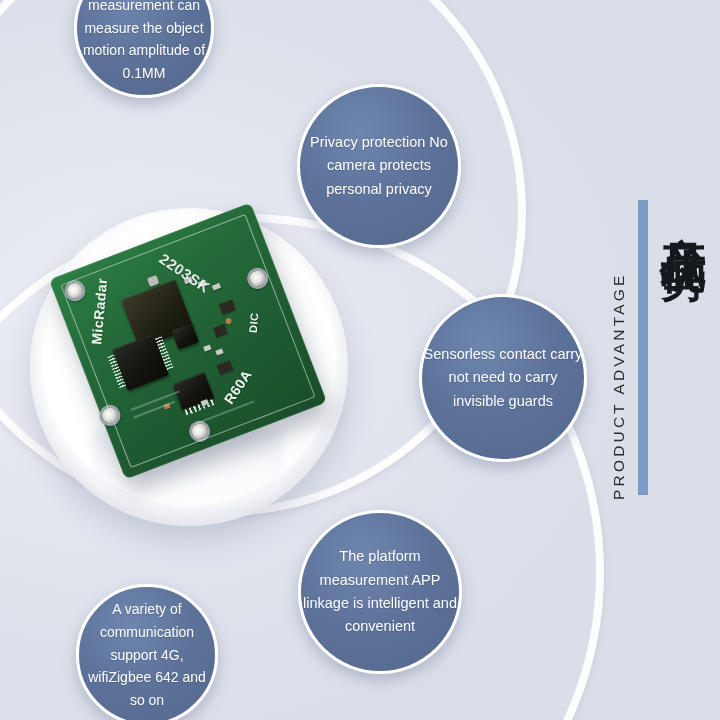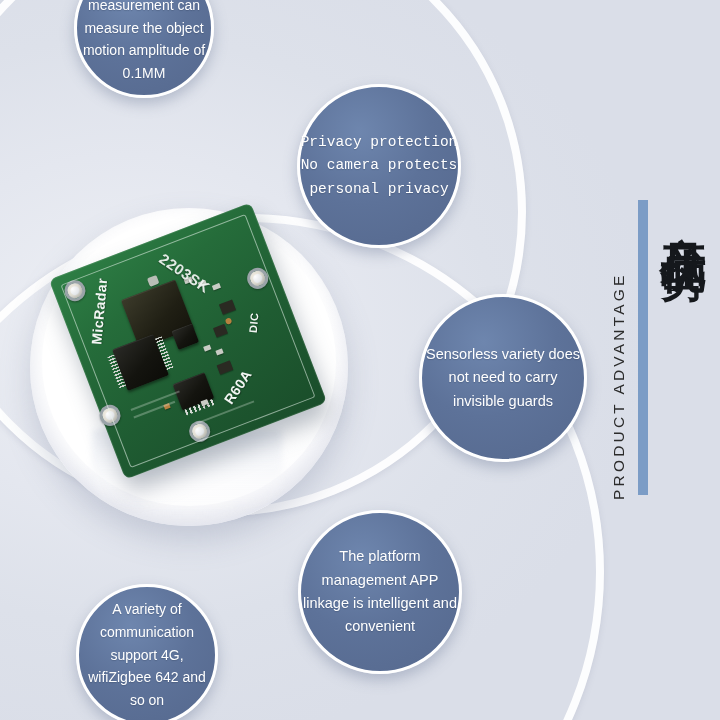--- a/index.html
+++ b/index.html
@@ -106,21 +106,21 @@
     color:#ffffff;
     display:flex;align-items:center;justify-content:center;
     text-align:center;box-sizing:border-box;
   }
   .bubble span{
     display:block;width:132%;
     line-height:1.62;font-size:14.5px;font-weight:400;
     text-shadow:0 1px 1px rgba(40,55,80,.28);
   }
   #bubble-1{left:74px;top:-42px;width:140px;height:140px;}
-  #bubble-2{left:297px;top:84px;width:164px;height:164px;font-family:Liberation Mono, monospace;}
+  #bubble-2{left:297px;top:84px;width:164px;height:164px;}
   #bubble-3{left:419px;top:294px;width:168px;height:168px;}
   #bubble-4{left:298px;top:510px;width:164px;height:164px;}
   #bubble-5{left:76px;top:584px;width:142px;height:142px;}
   #bubble-1 span,#bubble-5 span{font-size:14px;}
   
   #title-block{position:absolute;right:12px;top:200px;height:310px;display:flex;align-items:flex-start;}
   #title-en{
     writing-mode:vertical-rl;text-orientation:sideways;
     transform:rotate(180deg);
     font-size:15.5px;letter-spacing:3.2px;color:#2b2b2b;font-weight:400;
@@ -184,24 +184,24 @@
     </div>
   </div>
 
   <div class="bubble" id="bubble-1">
     <span>The high-precision measurement can measure the object motion amplitude of 0.1MM</span>
   </div>
   <div class="bubble" id="bubble-2">
     <span>Privacy protection No camera protects personal privacy</span>
   </div>
   <div class="bubble" id="bubble-3">
-    <span>Sensorless variety does not need to carry invisible guards</span>
+    <span>Sensorless contact carry not need to carry invisible guards</span>
   </div>
   <div class="bubble" id="bubble-4">
-    <span>The platform management APP linkage is intelligent and convenient</span>
+    <span>The platform measurement APP linkage is intelligent and convenient</span>
   </div>
   <div class="bubble" id="bubble-5">
     <span>A variety of communication support 4G, wifiZigbee 642 and so on</span>
   </div>
 
   <div id="title-block">
     <div id="title-en">PRODUCT ADVANTAGE</div>
     <div id="title-bar"></div>
     <div id="title-cn">产品优势</div>
   </div>

